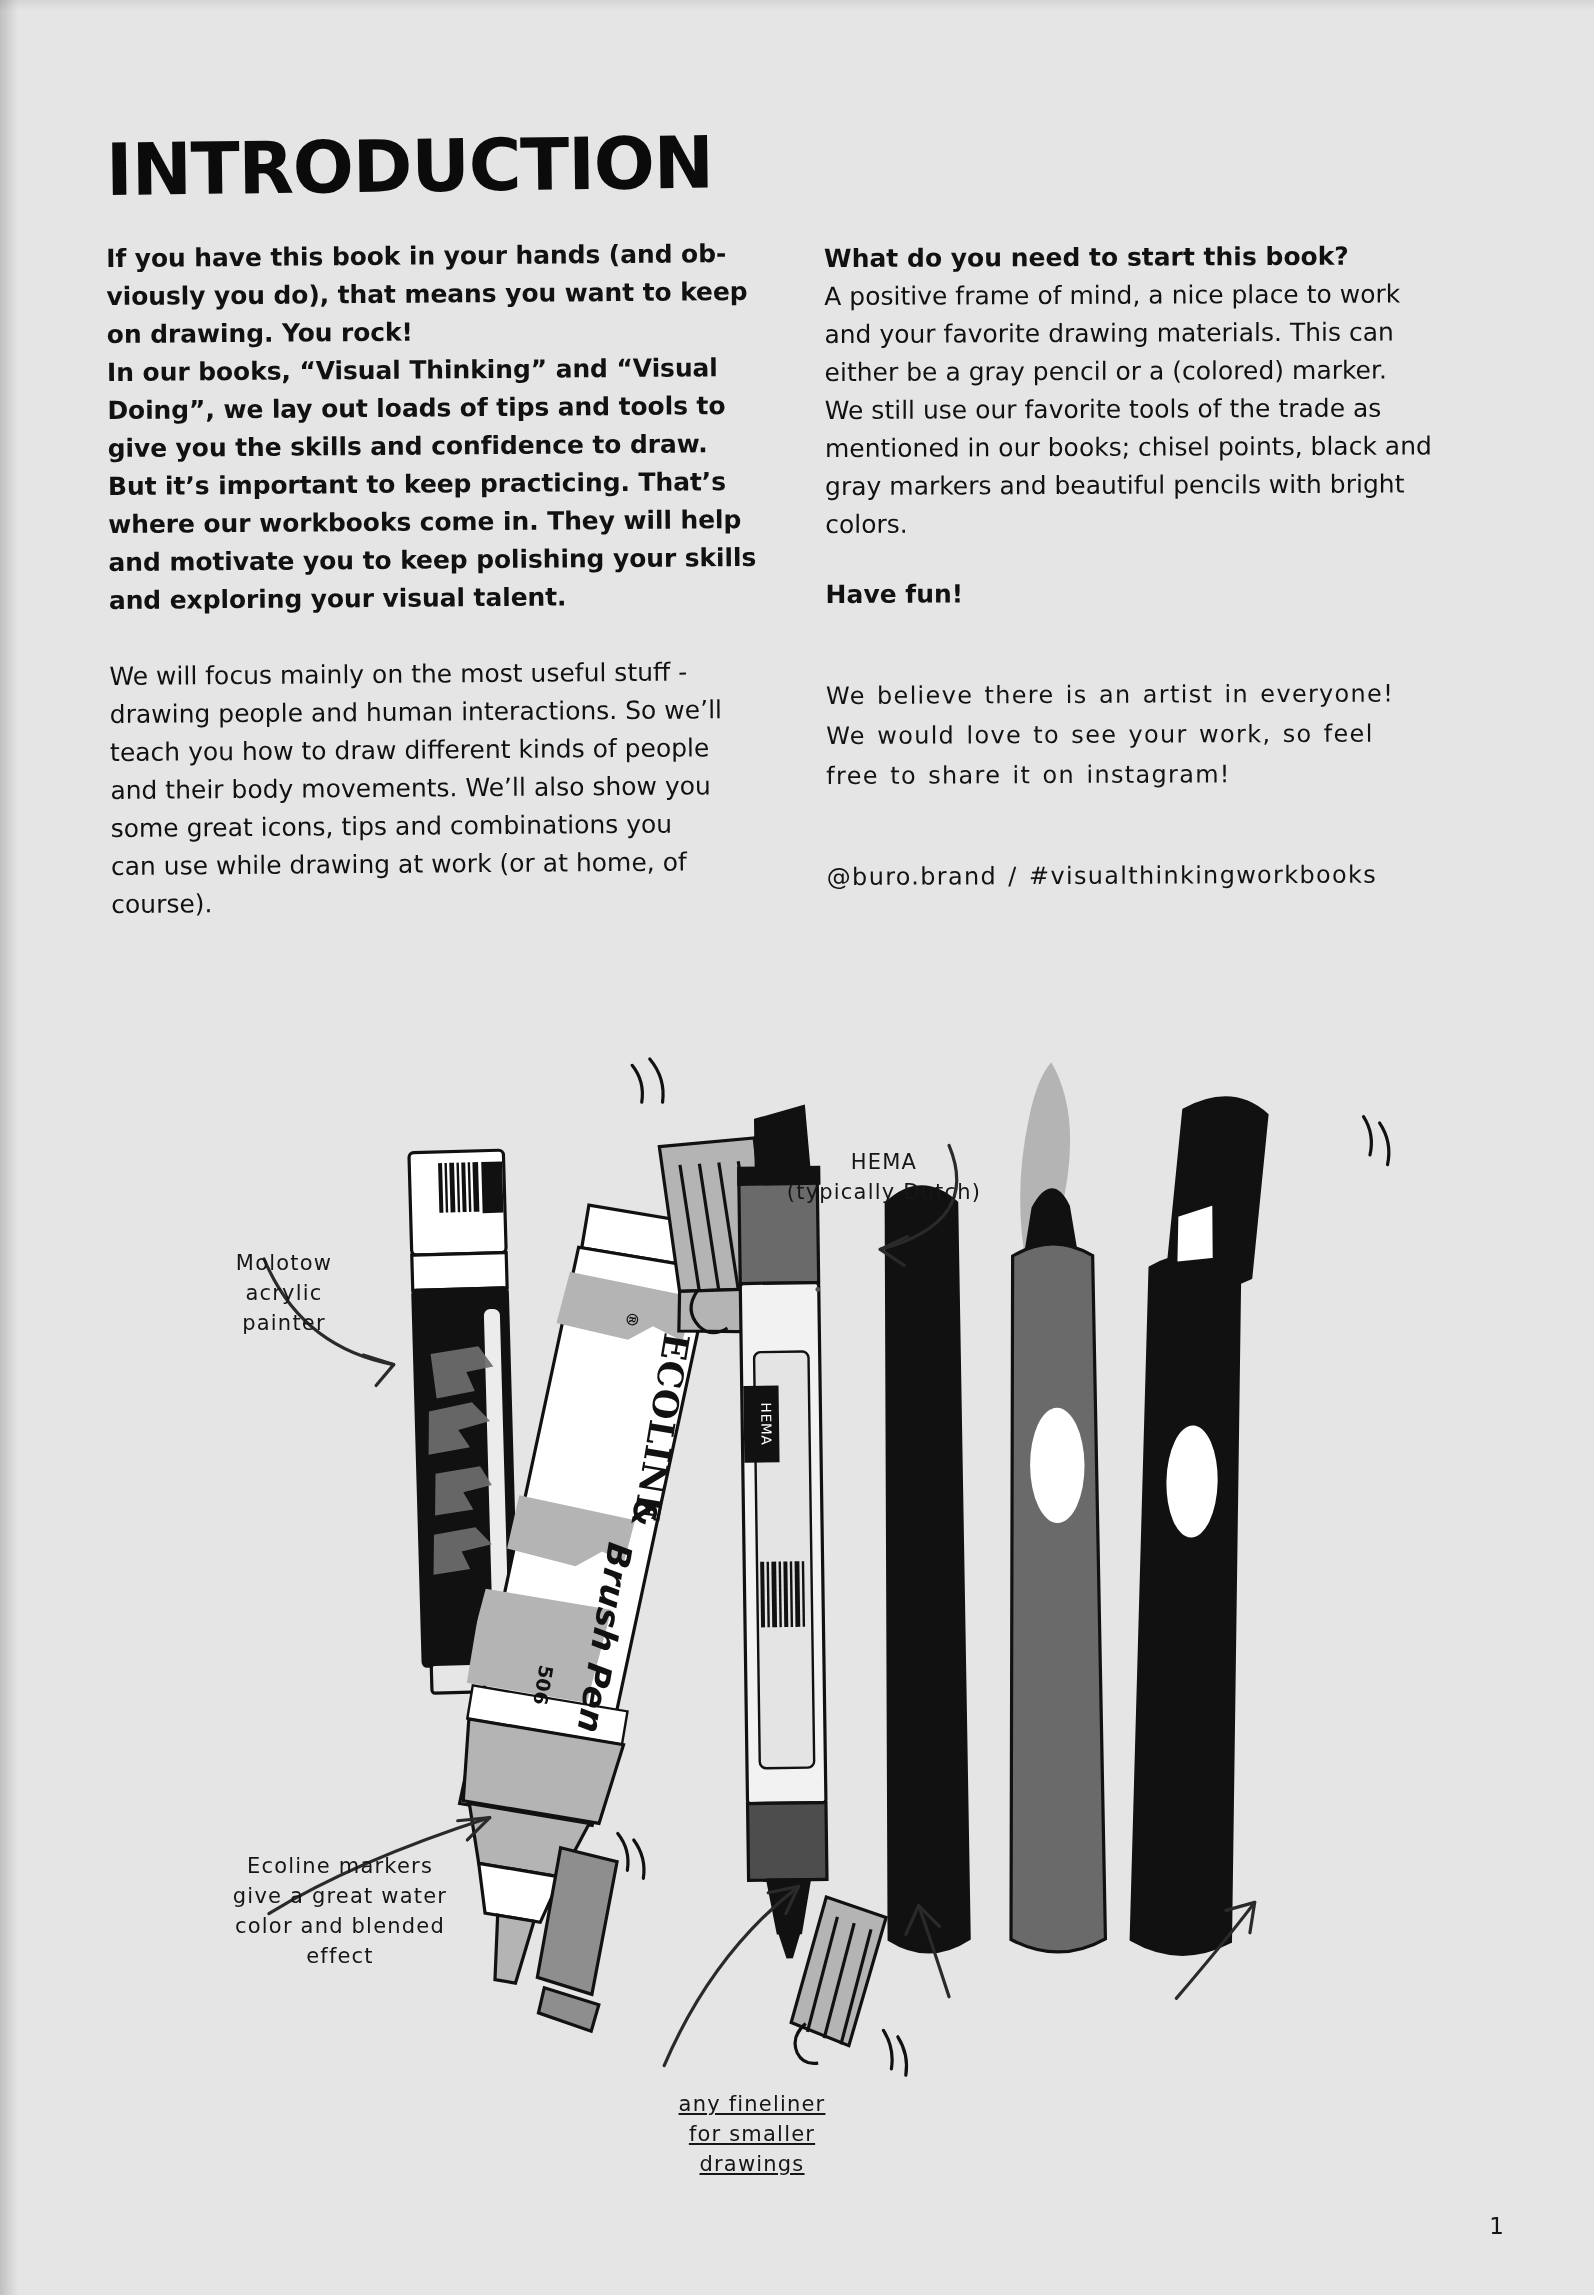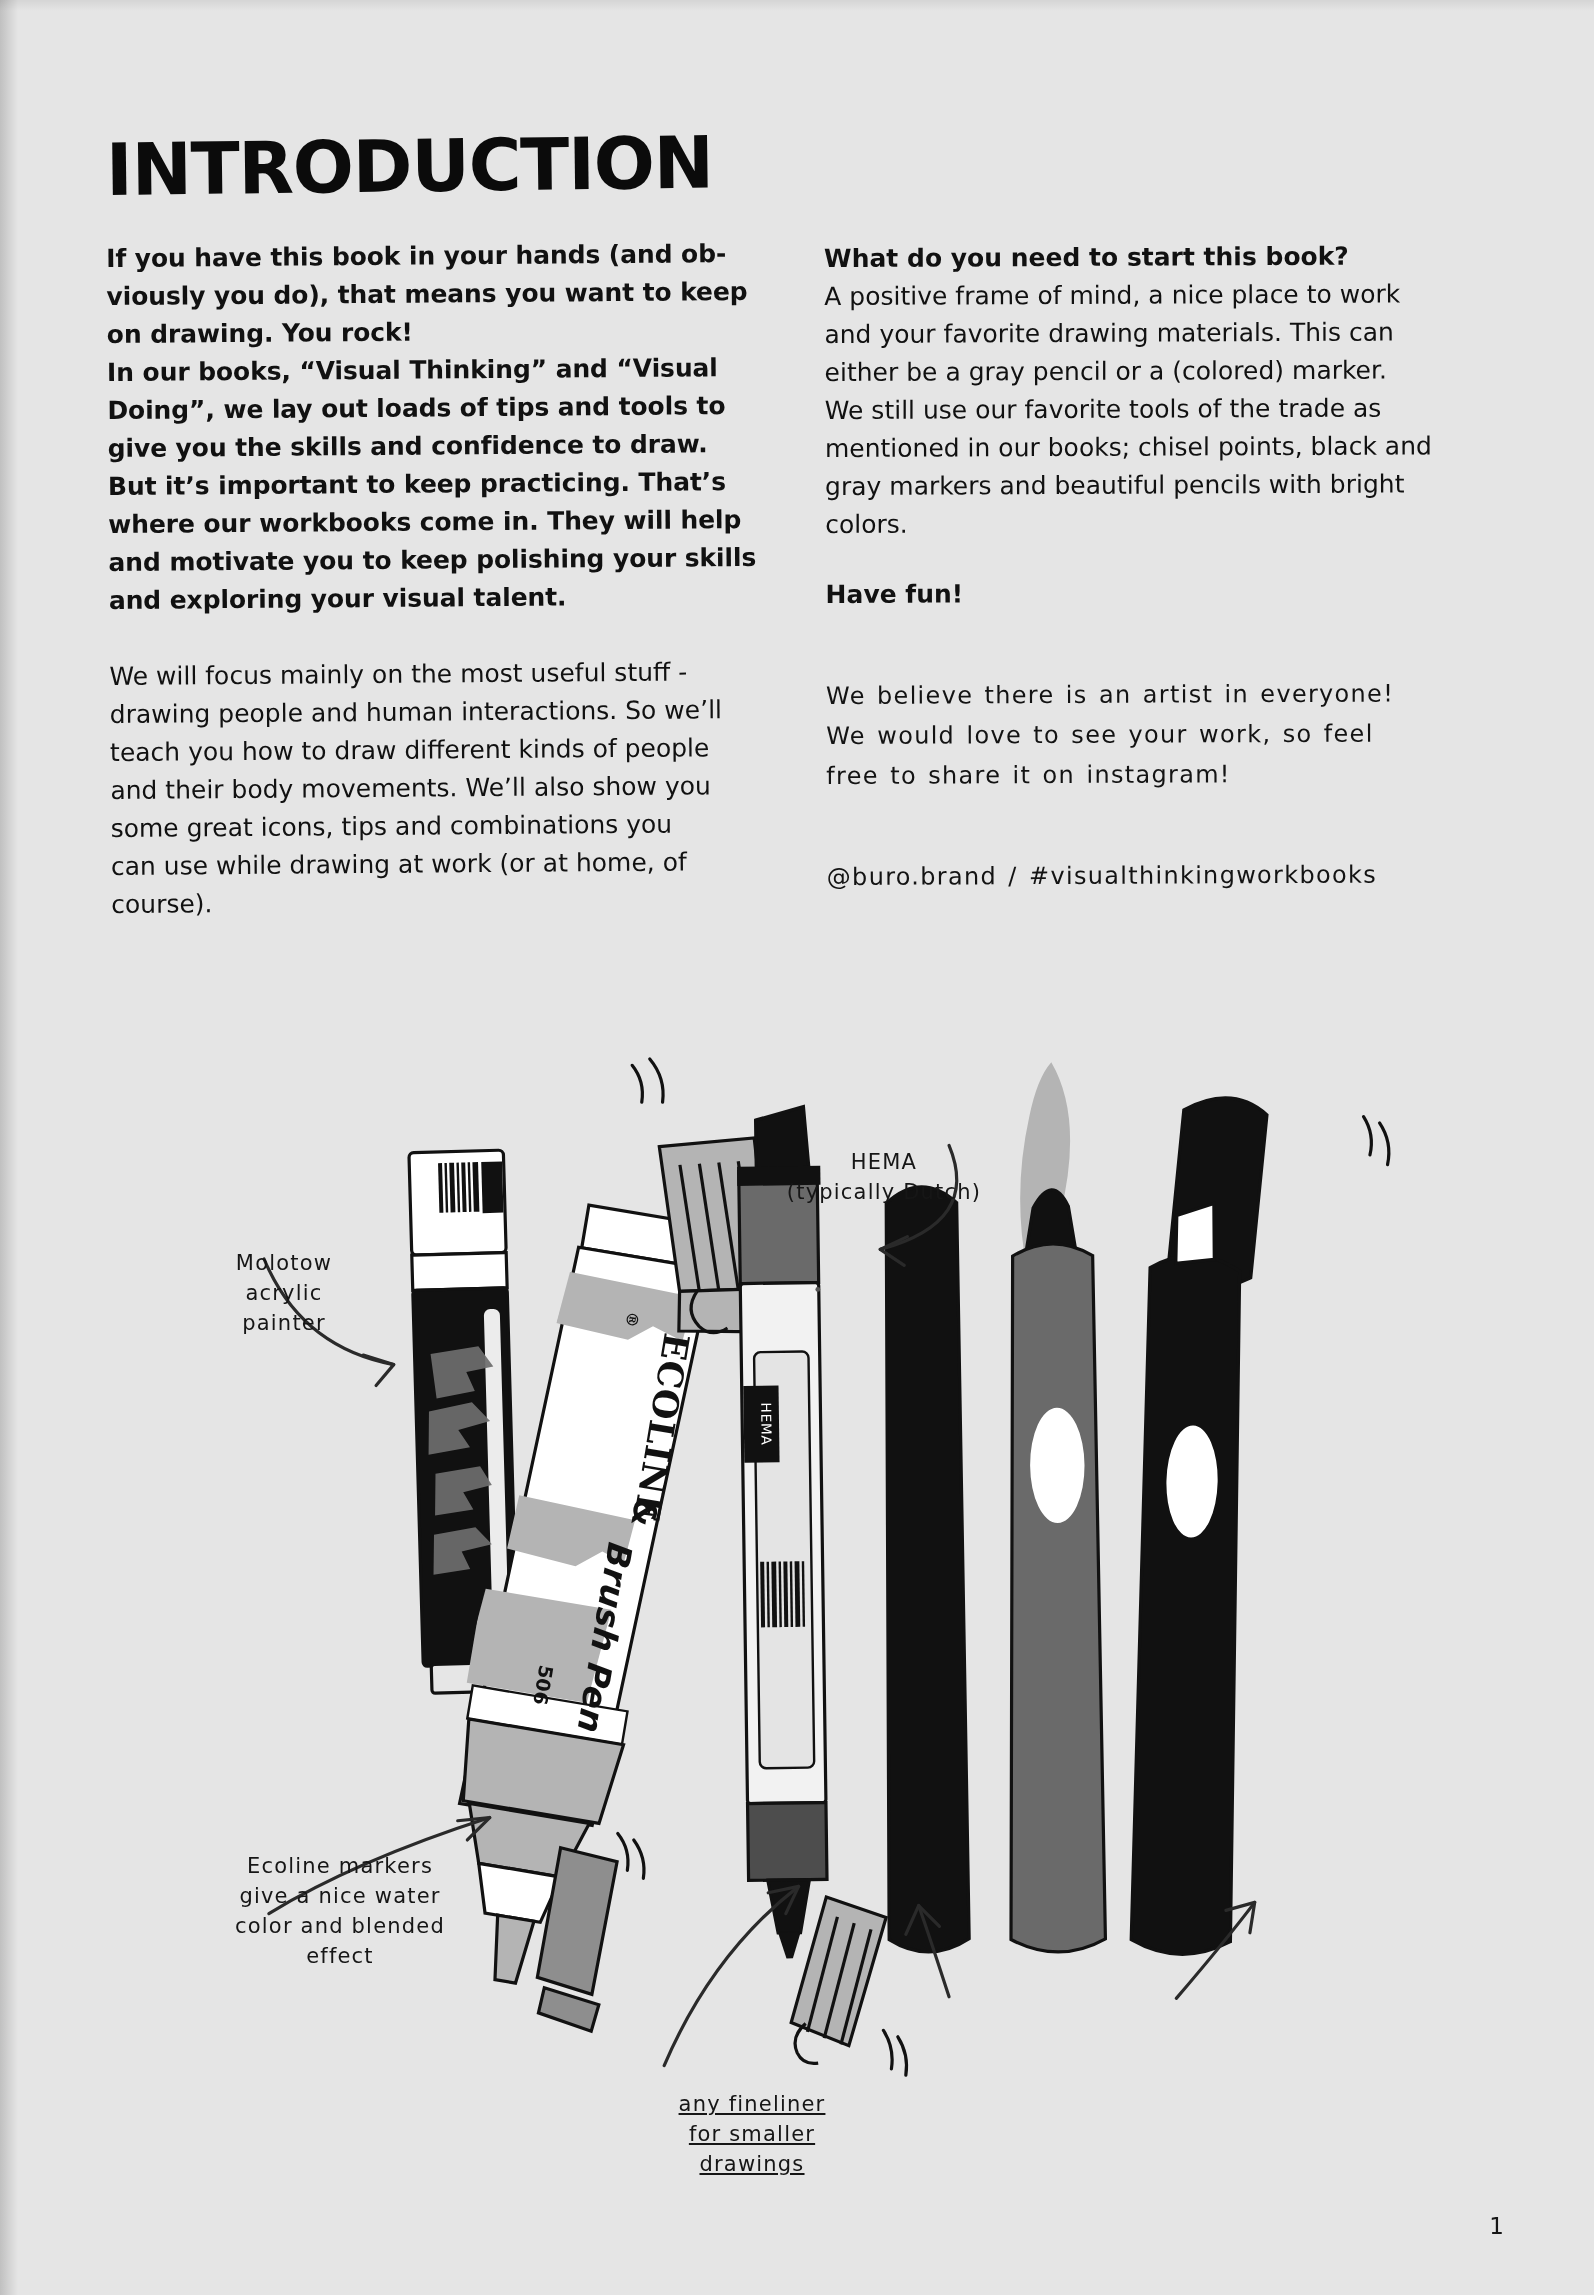--- a/index.html
+++ b/index.html
@@ -380,21 +380,21 @@
     </svg>
 
     <div class="anno center" style="left:192px; top:181px; width:184px;margin-top:18px;">Molotow
 acrylic
 painter</div>
 
     <div class="anno center" style="left:768px; top:98px; width:232px;">HEMA
 (typically Dutch)</div>
 
     <div class="anno center" style="left:216px; top:802px; width:248px;">Ecoline markers
-give a nice water
+give a great water
 color and blended
 effect</div>
 
     <div class="anno center" style="left:632px; top:1040px; width:240px;text-decoration:underline;">any fineliner
 for smaller
 drawings</div>
 
   </div>
 
   <div class="page-number">1</div>

